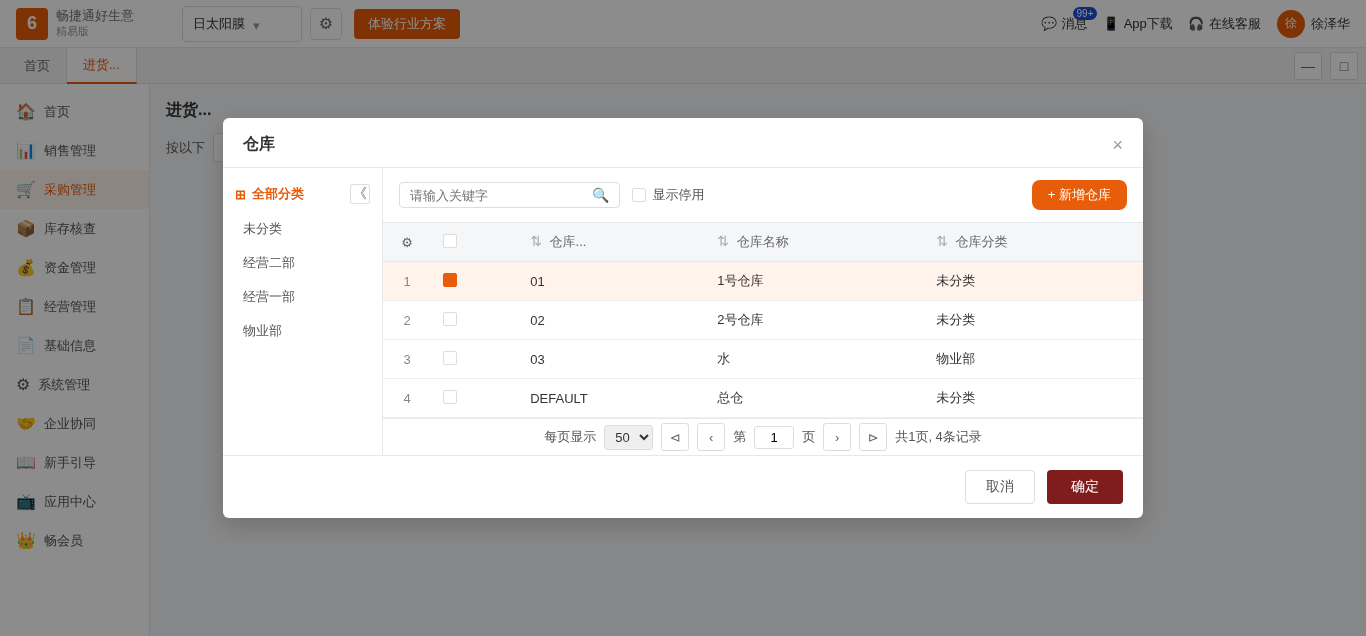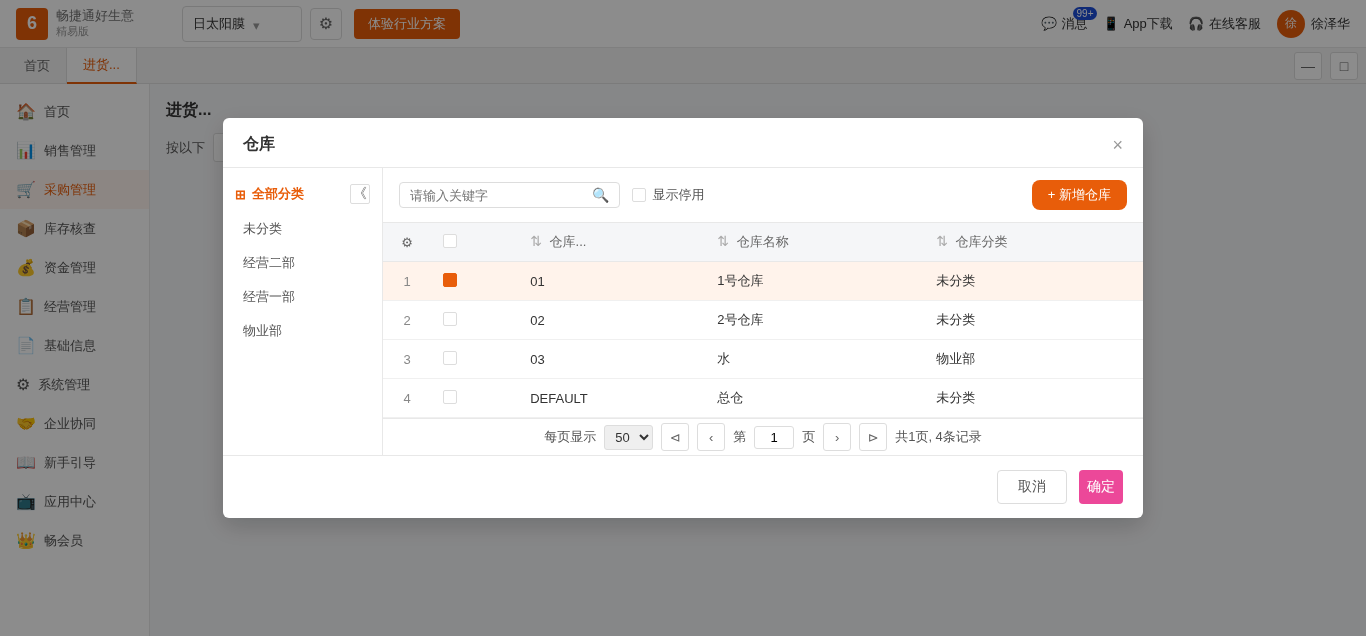--- a/index.html
+++ b/index.html
@@ -288,22 +288,22 @@
     .modal-footer {
       padding: 14px 20px;
       display: flex; justify-content: flex-end; gap: 12px;
       border-top: 1px solid #e8e8e8;
     }
     .cancel-btn {
       padding: 7px 20px; border: 1px solid #ddd; border-radius: 4px;
       background: #fff; font-size: 14px; cursor: pointer; color: #555;
     }
     .confirm-btn {
-      padding: 7px 8px; border: none; border-radius: 4px;
-      background: #ec4899; color: white; font-size: 14px; cursor: pointer;
+      padding: 7px 24px; border: none; border-radius: 4px;
+      background: #7f1d1d; color: white; font-size: 14px; cursor: pointer;
     }
   </style>
 </head>
 <body>
 
 <div class="top-header">
   <div class="logo-area">
     <div class="logo-icon">
       <span>6</span>
     </div>

